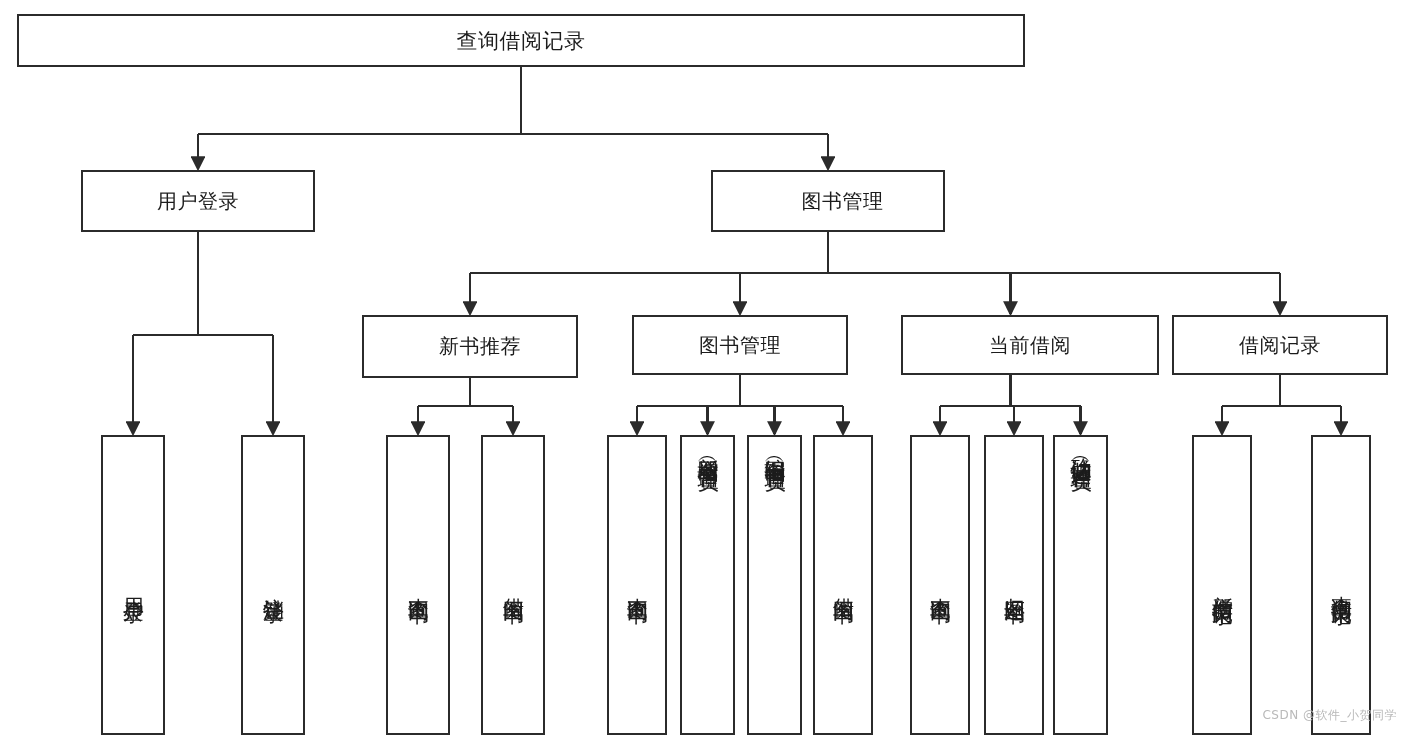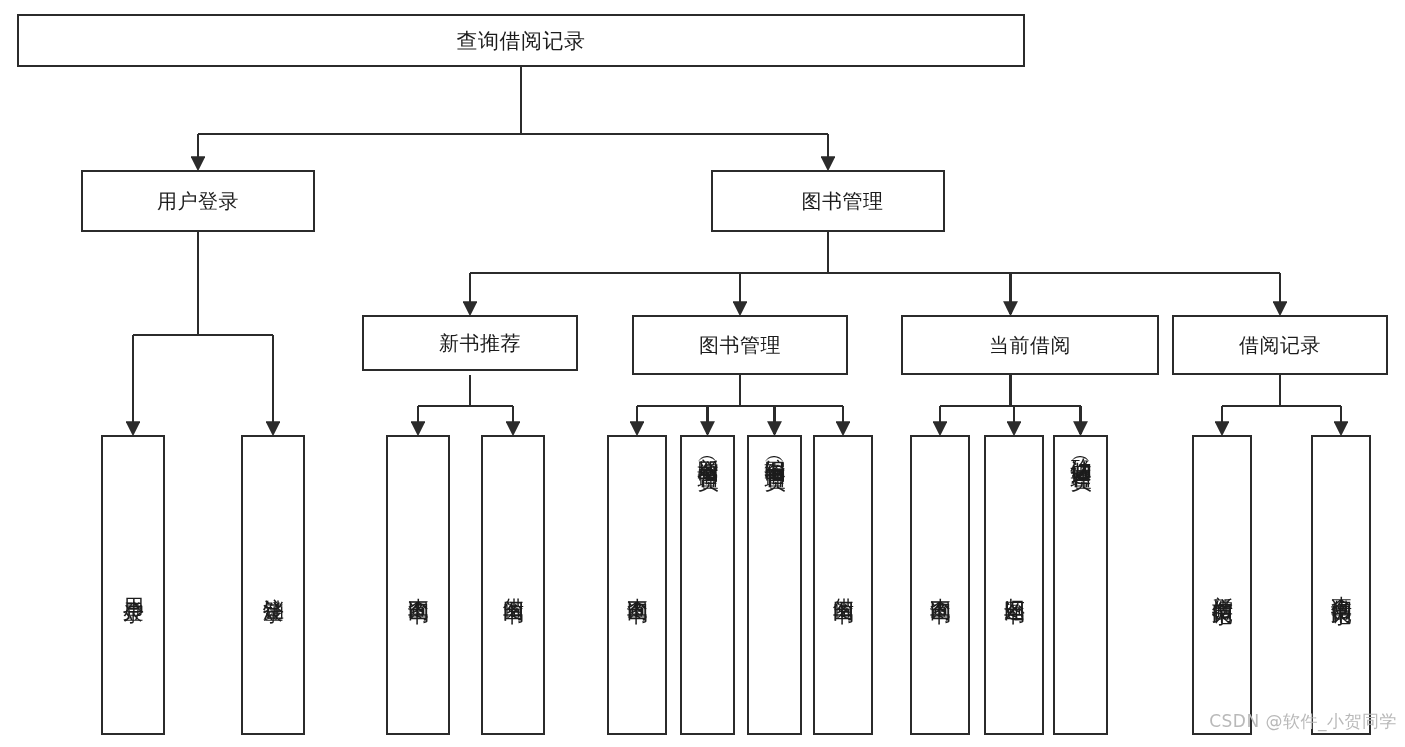--- a/index.html
+++ b/index.html
@@ -63,22 +63,22 @@
   }
   .node.leaf.top-text {
     align-items: flex-start;
   }
   .node.leaf.top-text .label {
     margin-top: 4px;
   }
   .watermark {
     position: absolute;
     right: 8px;
-    bottom: 14px;
-    font-size: 17px;
+    bottom: 23px;
+    font-size: 12px;
     color: #b9b9b9;
     letter-spacing: 0.5px;
     z-index: 5;
     white-space: nowrap;
   }
 </style>
 </head>
 <body>
 
 <div id="canvas">
@@ -125,21 +125,21 @@
   <div id="nodes">
       <div class="node root" id="node-root" style="left: 17px; top: 14px; width: 1008px; height: 53px;">
         <span class="label">查询借阅记录</span>
       </div>
       <div class="node lvl2" id="node-login" style="left: 81px; top: 170px; width: 234px; height: 62px;">
         <span class="label">用户登录</span>
       </div>
       <div class="node lvl2" id="node-bookmgmt" style="left: 711px; top: 170px; width: 234px; height: 62px; padding-left: 29px;">
         <span class="label">图书管理</span>
       </div>
-      <div class="node lvl3" id="node-newbook" style="left: 362px; top: 315px; width: 216px; height: 56px; padding-left: 20px;">
+      <div class="node lvl3" id="node-newbook" style="left: 362px; top: 315px; width: 216px; height: 63px; padding-left: 20px;">
         <span class="label">新书推荐</span>
       </div>
       <div class="node lvl3" id="node-borrow" style="left: 632px; top: 315px; width: 216px; height: 60px;">
         <span class="label">图书管理</span>
       </div>
       <div class="node lvl3" id="node-current" style="left: 901px; top: 315px; width: 258px; height: 60px;">
         <span class="label">当前借阅</span>
       </div>
       <div class="node lvl3" id="node-records" style="left: 1172px; top: 315px; width: 216px; height: 60px;">
         <span class="label">借阅记录</span>

